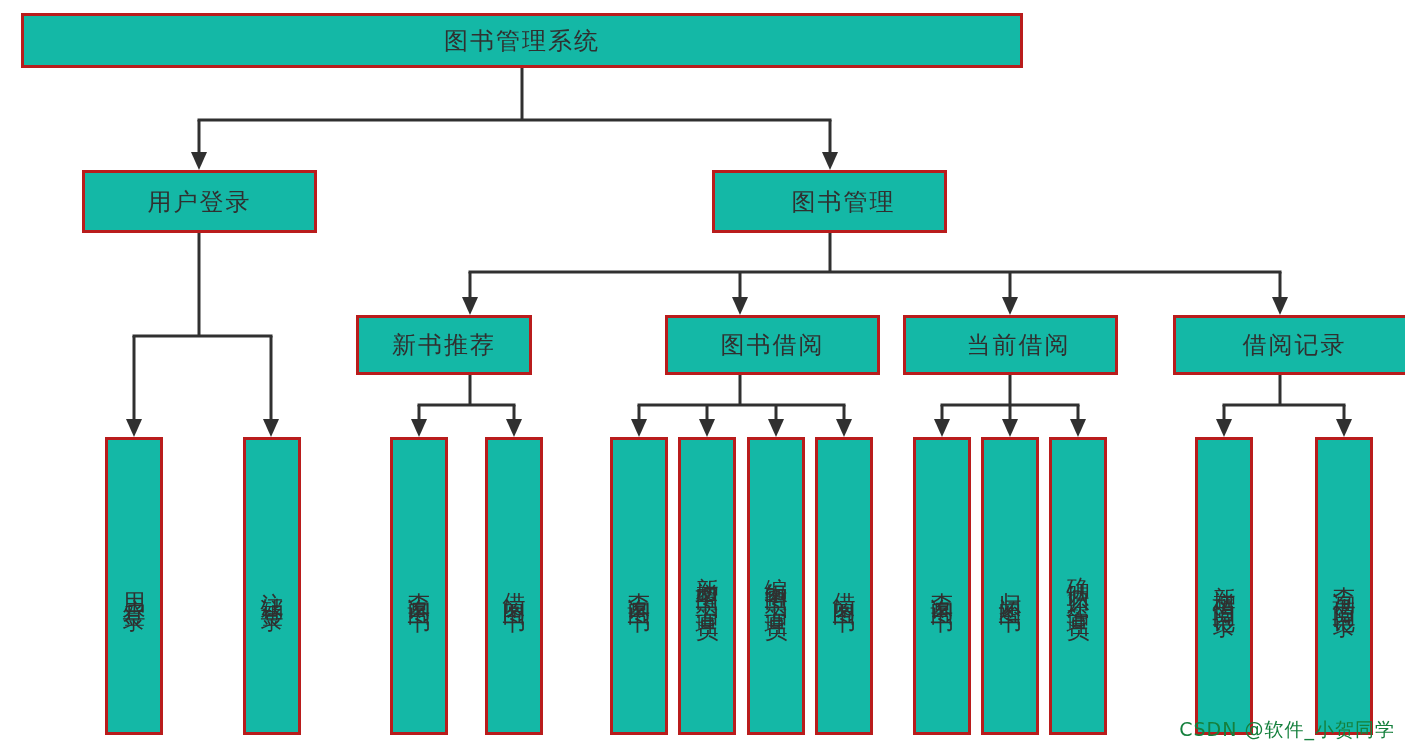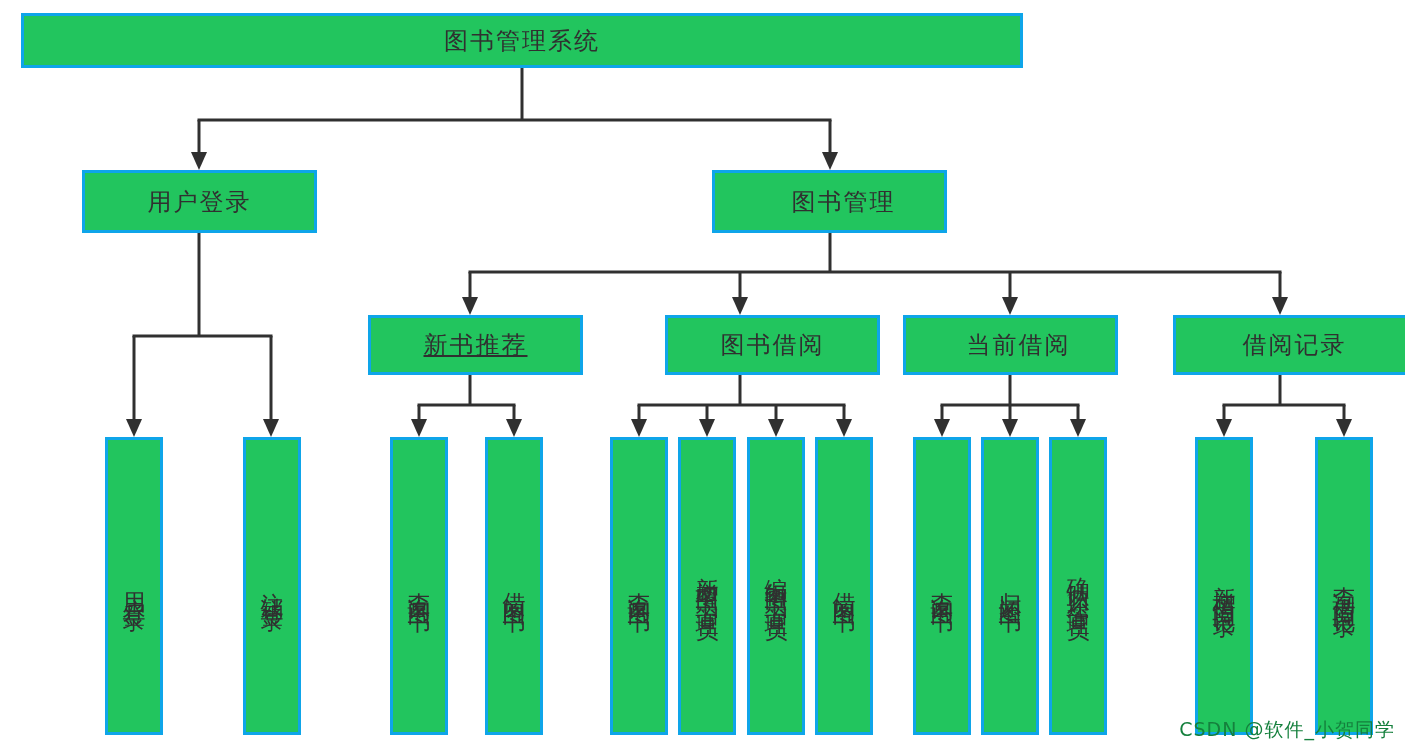--- a/index.html
+++ b/index.html
@@ -17,22 +17,22 @@
   }
   #connectors {
     position: absolute;
     left: 0;
     top: 0;
     pointer-events: none;
   }
   .node {
     position: absolute;
     box-sizing: border-box;
-    border: 3px solid #0ea5e9;
-    background: #22c55e;
+    border: 3px solid #b91c1c;
+    background: #14b8a6;
     color: #303030;
     display: flex;
     align-items: center;
     justify-content: center;
     text-align: center;
   }
   .hbox {
     font-size: 24px;
     letter-spacing: 2px;
     white-space: nowrap;
@@ -111,21 +111,21 @@
       <polygon points="1216,419 1232,419 1224,437" fill="#303030"></polygon>
       <line x1="1344" y1="405" x2="1344" y2="425" stroke="#303030" stroke-width="3"></line>
       <polygon points="1336,419 1352,419 1344,437" fill="#303030"></polygon>
     </svg>
 
   <div class="node hbox" style="left:21px; top:13px; width:1002px; height:55px;">图书管理系统</div>
 
   <div class="node hbox" style="left:82px; top:170px; width:235px; height:63px;">用户登录</div>
   <div class="node hbox" style="left:712px; top:170px; width:235px; height:63px;padding-left:28px;">图书管理</div>
 
-  <div class="node hbox" style="left:368px; top:315px; width:215px; height:60px;text-decoration:underline;">新书推荐</div>
+  <div class="node hbox" style="left:356px; top:315px; width:176px; height:60px;">新书推荐</div>
   <div class="node hbox" style="left:633px; top:315px; width:215px; height:60px;margin-left:32px;">图书借阅</div>
   <div class="node hbox" style="left:903px; top:315px; width:215px; height:60px;padding-left:16px;">当前借阅</div>
   <div class="node hbox" style="left:1173px; top:315px; width:243px; height:60px;">借阅记录</div>
 
   <div class="node vbox" style="left:105px; top:437px; width:58px; height:298px;">用户登录</div>
   <div class="node vbox" style="left:243px; top:437px; width:58px; height:298px;">注销登录</div>
 
   <div class="node vbox" style="left:390px; top:437px; width:58px; height:298px;">查询图书</div>
   <div class="node vbox" style="left:485px; top:437px; width:58px; height:298px;">借阅图书</div>
 

